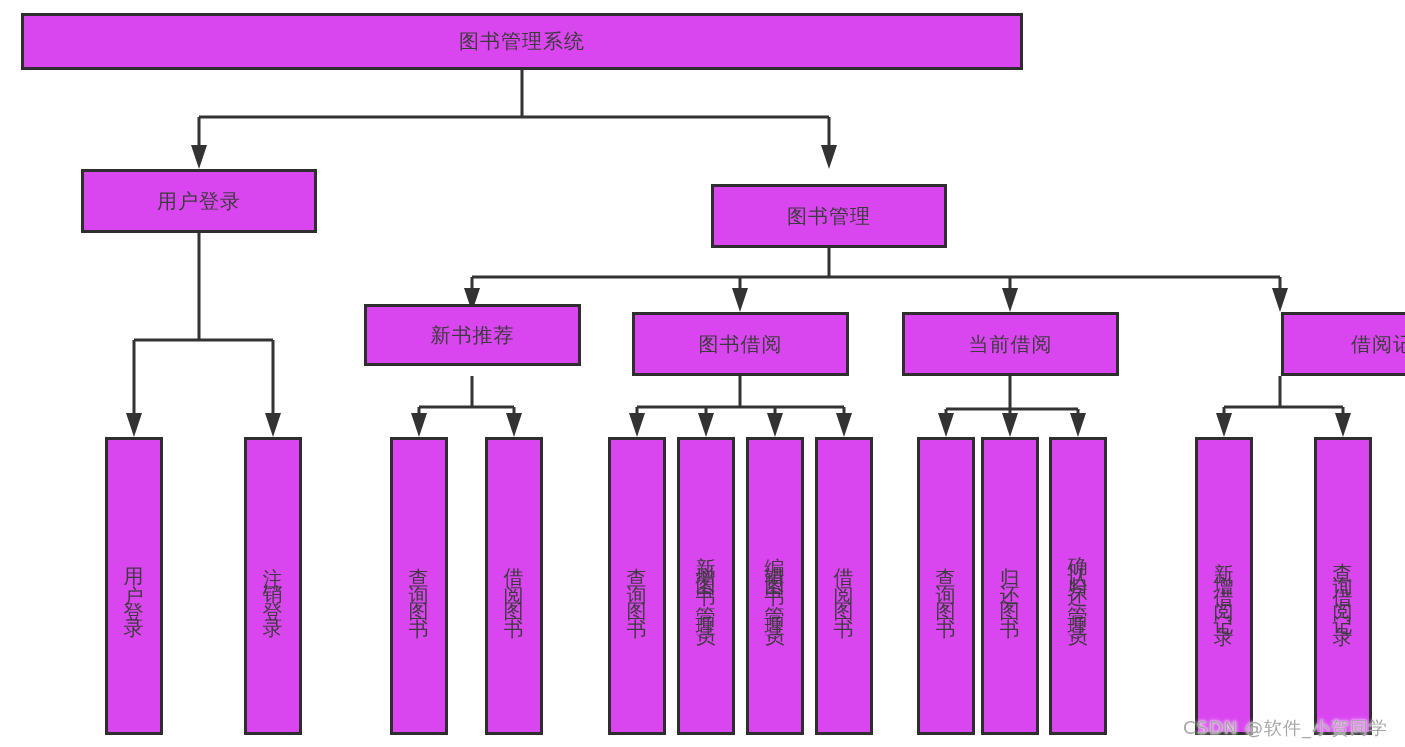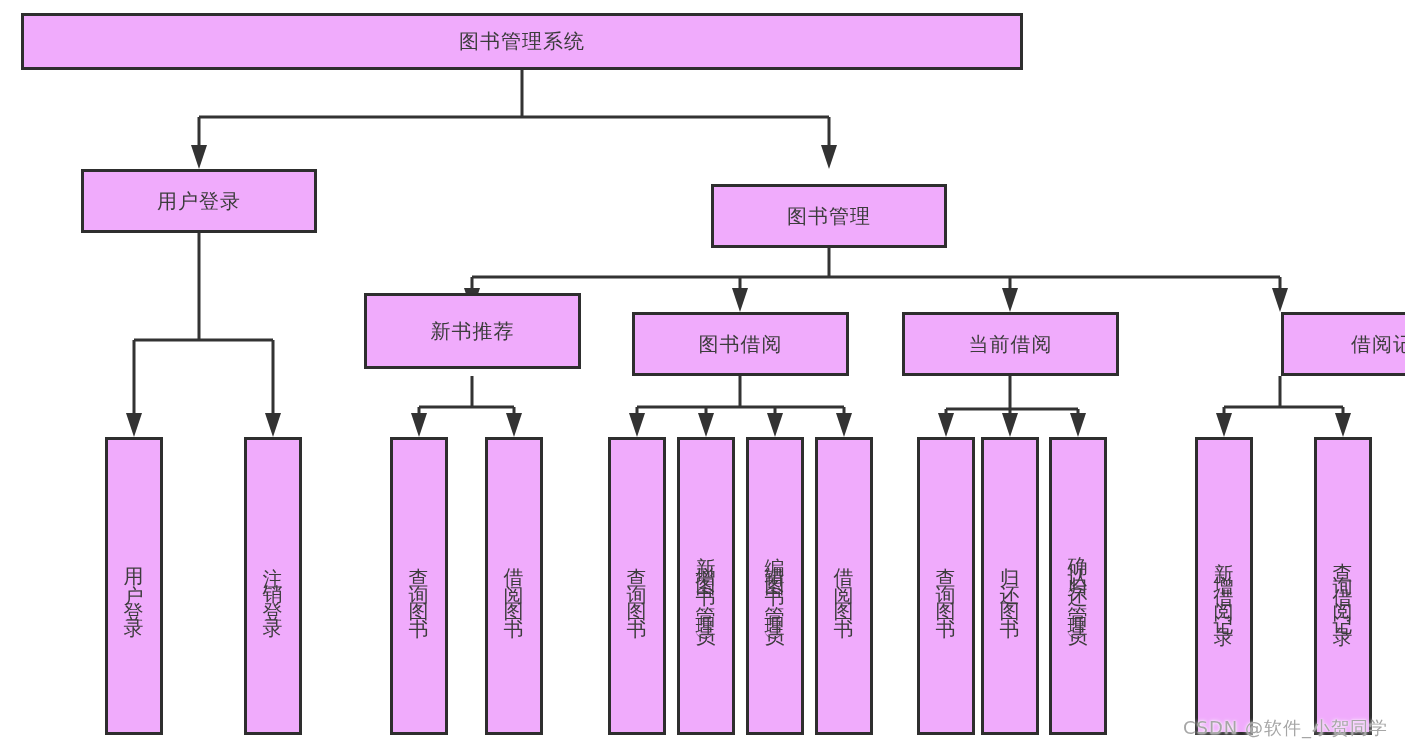--- a/index.html
+++ b/index.html
@@ -6,21 +6,21 @@
   #canvas{
     position:relative;
     width:1405px;height:747px;
     background:#ffffff;
     font-family:"DejaVu Sans",sans-serif;
     overflow:hidden;
   }
   .node{
     position:absolute;
     box-sizing:border-box;
-    background:#f0abfc;
+    background:#d946ef;
     border:3px solid #2e2e2e;
     display:flex;
     align-items:center;
     justify-content:center;
     color:#3c3c3c;
     font-size:20px;
     letter-spacing:1px;
     z-index:2;
   }
   .leaf span{
@@ -90,21 +90,21 @@
     <span>图书管理系统</span>
   </div>
 
   <div class="node" style="left:81px;top:169px;width:236px;height:64px;">
     <span>用户登录</span>
   </div>
   <div class="node" style="left:711px;top:184px;width:236px;height:64px;">
     <span>图书管理</span>
   </div>
 
-  <div class="node" style="left:364px;top:293px;width:217px;height:76px;">
+  <div class="node" style="left:364px;top:304px;width:217px;height:62px;">
     <span>新书推荐</span>
   </div>
   <div class="node" style="left:632px;top:312px;width:217px;height:64px;">
     <span>图书借阅</span>
   </div>
   <div class="node" style="left:902px;top:312px;width:217px;height:64px;">
     <span>当前借阅</span>
   </div>
   <div class="node" style="left:1233px;top:312px;width:224px;height:64px;margin-left:48px;">
     <span>借阅记录</span>

